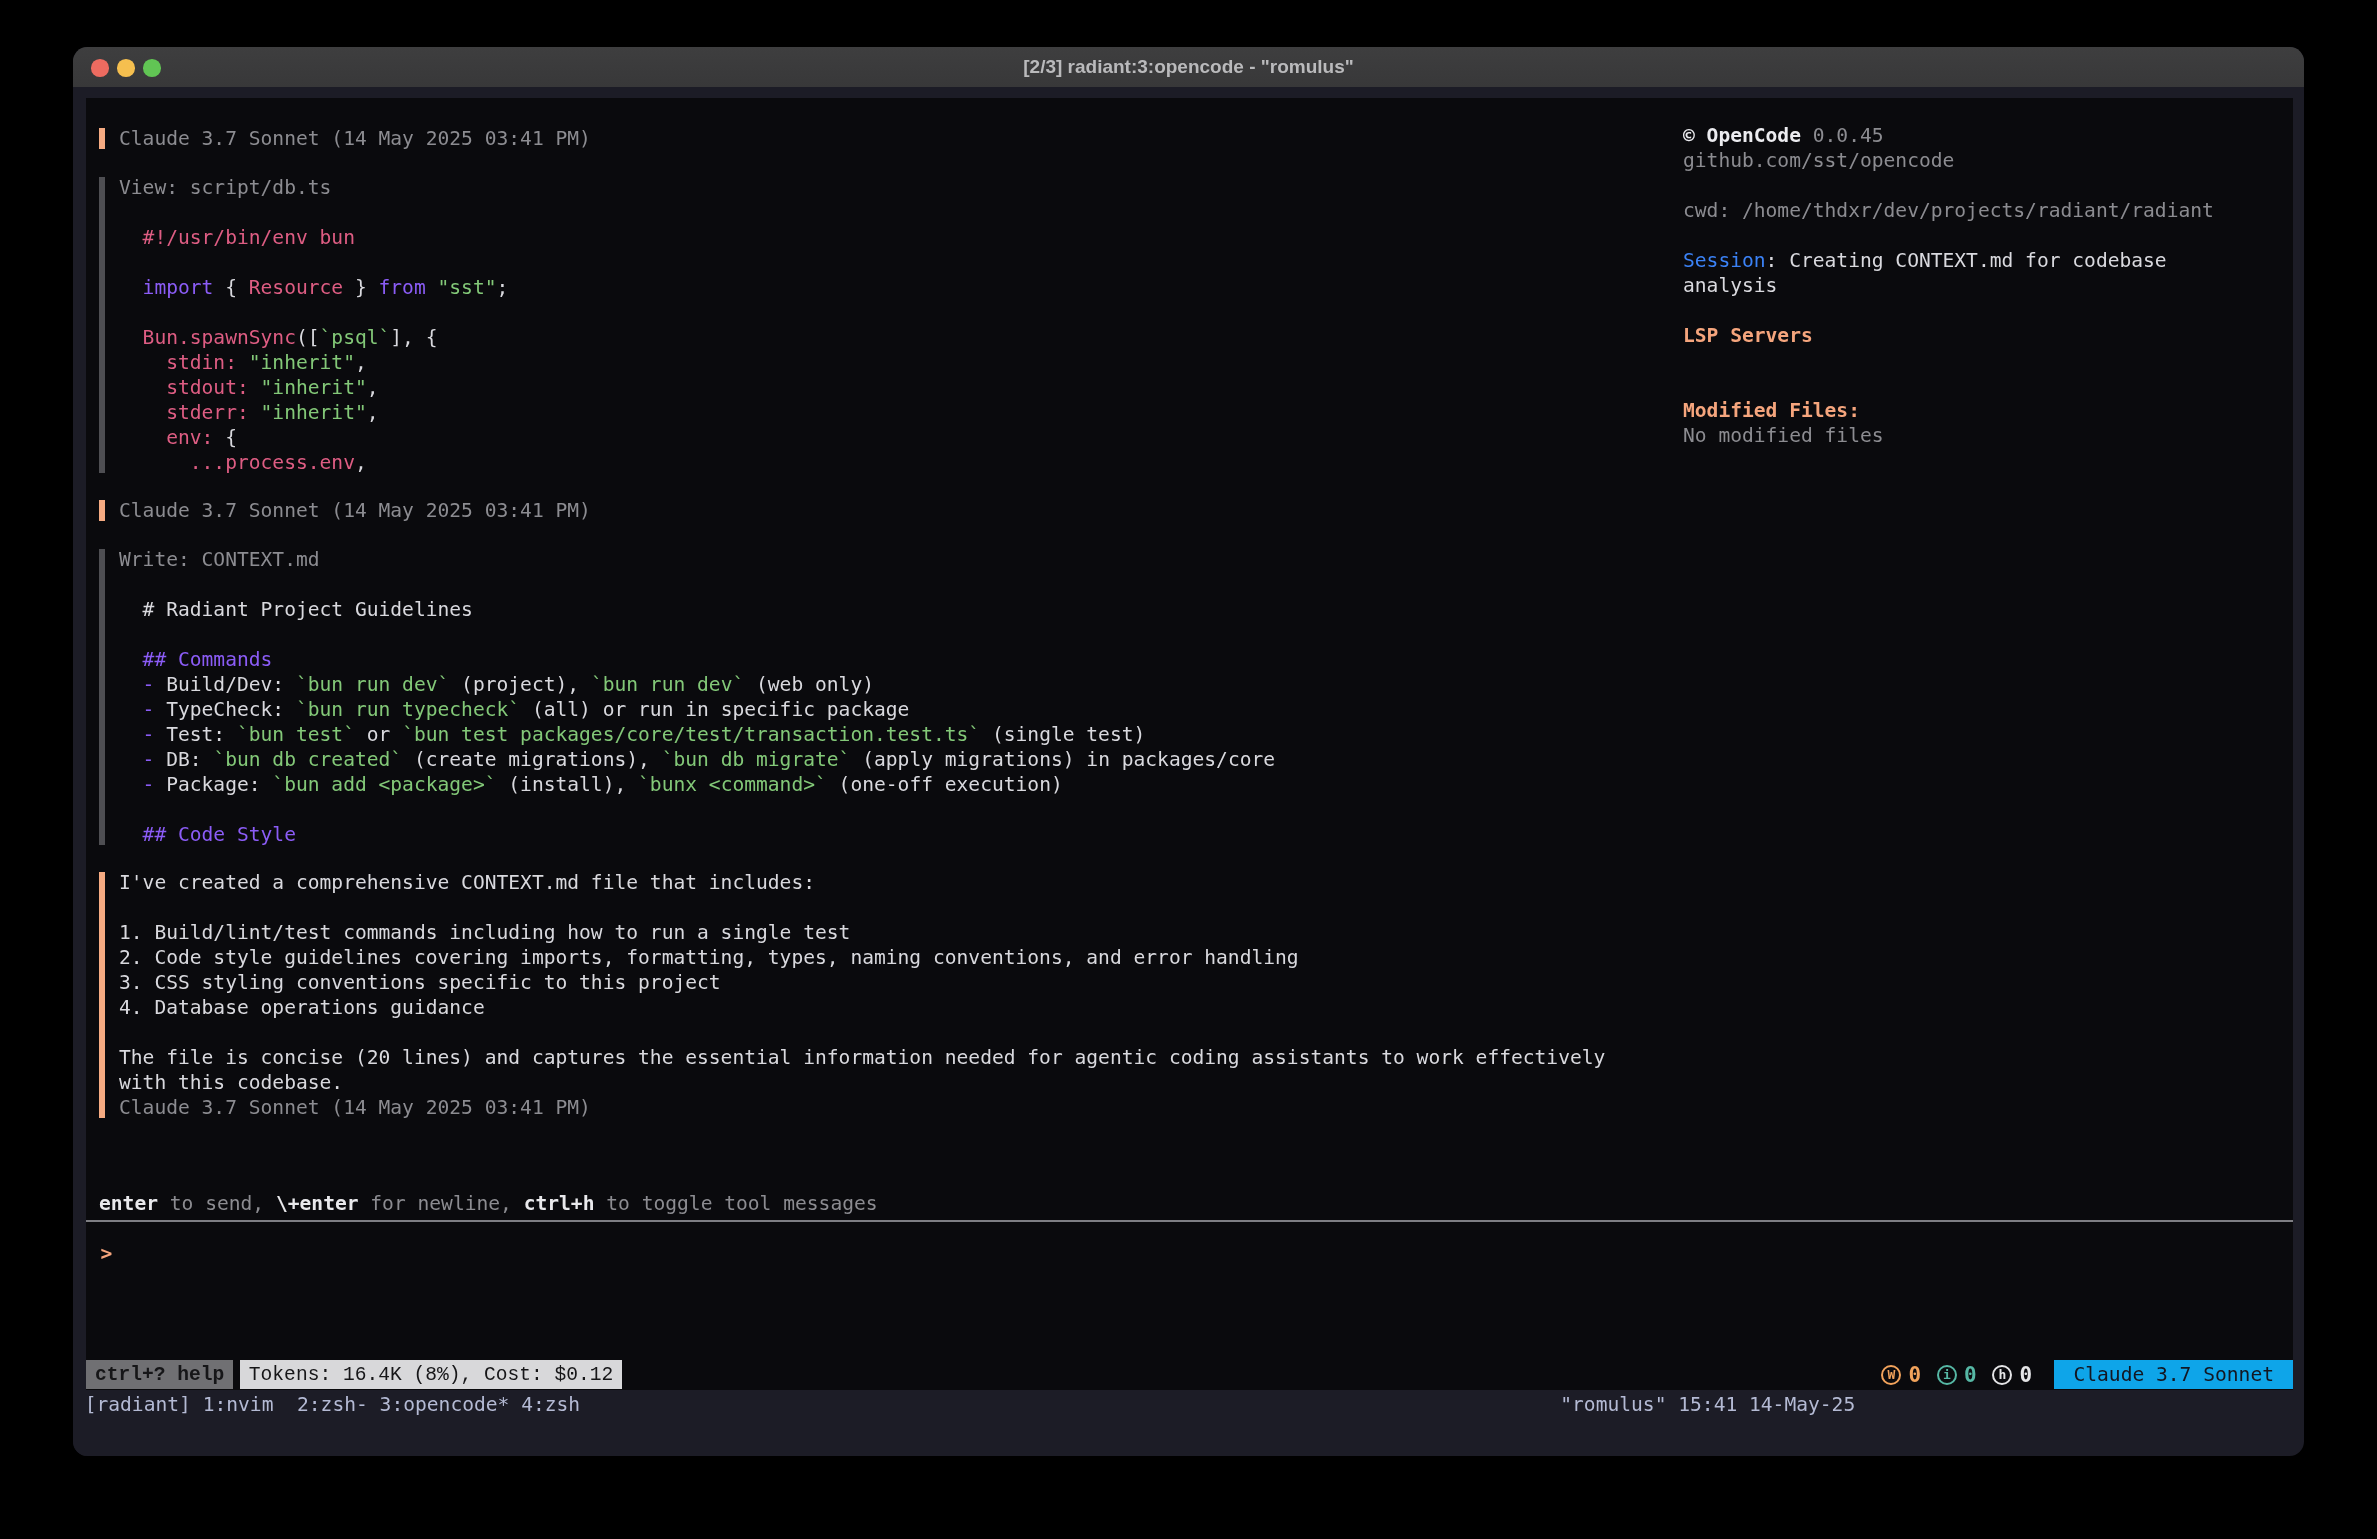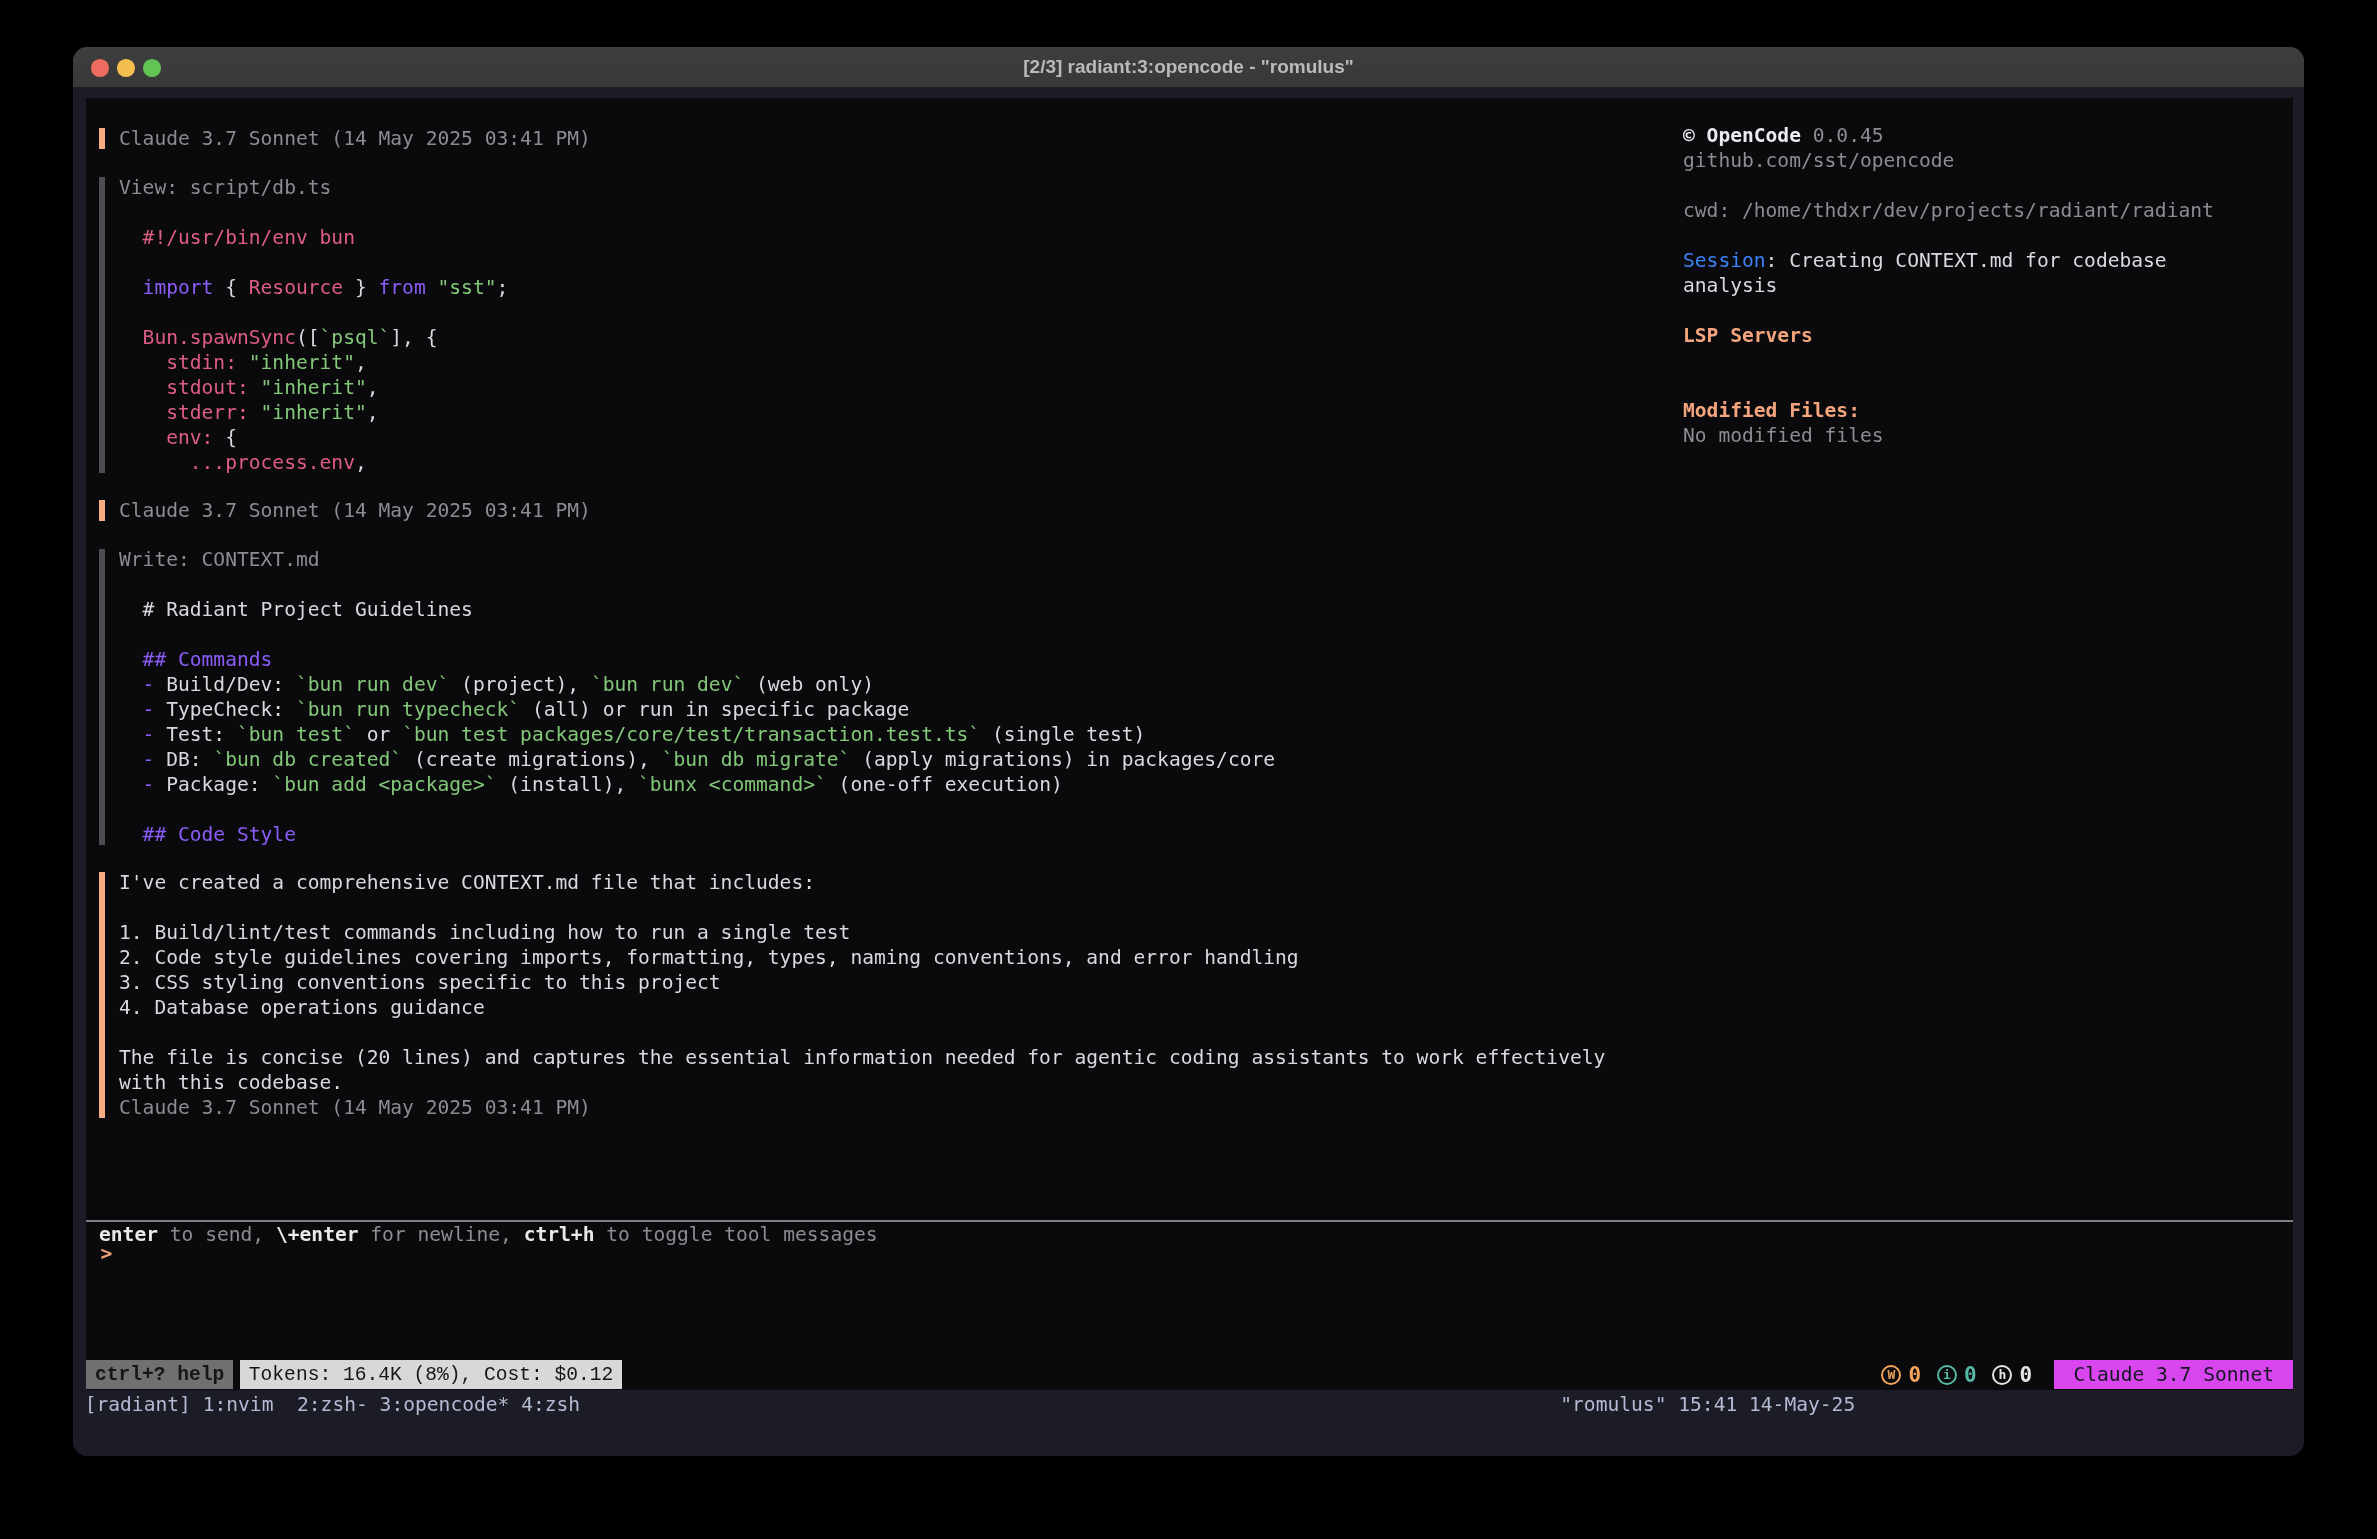--- a/index.html
+++ b/index.html
@@ -40,42 +40,42 @@
   .s-b {color:#e9e9ec;font-weight:bold;}
   .s-or{color:#3b82f6;}
   .s-ob{color:#f5a57d;font-weight:bold;}
   .s-wb{color:#ececf0;font-weight:bold;}
   .chat{position:absolute;left:13px;top:28px;}
   .block{position:relative;padding-left:20px;margin-bottom:23.5px;}
   .bar{position:absolute;left:0;top:2px;bottom:2px;width:5.9px;}
   .bar-peach{background:#f6ab82;}
   .bar-gray{background:#4e4e52;}
   .sidebar{position:absolute;left:1597px;top:25px;width:613px;}
-  .hint{position:absolute;left:13px;top:1124px;}
+  .hint{position:absolute;left:13px;top:1093px;}
   .separator{position:absolute;left:0;top:1122px;width:2207px;height:2px;background:#7e7e83;}
   .prompt{position:absolute;left:14.4px;top:1143px;height:25px;line-height:25px;font-size:19.6px;color:#f5a57d;font-weight:bold;}
   .input-area{position:absolute;left:42px;top:1140px;right:13px;height:30px;}
   
   .statusbar{
     position:absolute;left:0;top:1262px;width:2207px;height:29px;
     display:flex;justify-content:space-between;align-items:center;
   }
   .sb-left{display:flex;align-items:center;font-family:Liberation Mono, monospace;}
   .chip{display:inline-flex;align-items:center;height:29px;padding:0 9px;font-size:19.6px;white-space:pre;}
   .chip-help{background:#707073;color:#161618;font-weight:bold;}
   .chip-tokens{background:#d8d8da;color:#161618;margin-left:6.5px;}
   .sb-right{display:flex;align-items:center;}
   .diag{display:inline-flex;align-items:center;margin-right:15.7px;font-size:21px;font-weight:bold;}
   .circ{
     width:20px;height:20px;border:2px solid currentColor;border-radius:50%;
     display:inline-flex;align-items:center;justify-content:center;
     font-size:13px;font-weight:bold;margin-right:7.2px;box-sizing:border-box;
   }
   .model-chip{
-    height:29px;background:#d946ef;color:#131722;display:inline-flex;
+    height:29px;background:#0ea5e9;color:#131722;display:inline-flex;
     align-items:center;padding:0 19px;font-size:19.6px;margin-left:6.5px;white-space:pre;
   }
   
   .tmuxbar{
     position:absolute;left:0;top:1343px;width:1792px;height:67px;background:#1c1c26;
     box-sizing:border-box;padding:2px 9.8px 0 11.7px;
     display:flex;justify-content:space-between;align-items:flex-start;
     font-size:19.6px;line-height:25px;color:#b4bad4;white-space:pre;
   }
   .tmux-left{display:inline-flex;white-space:pre;}

